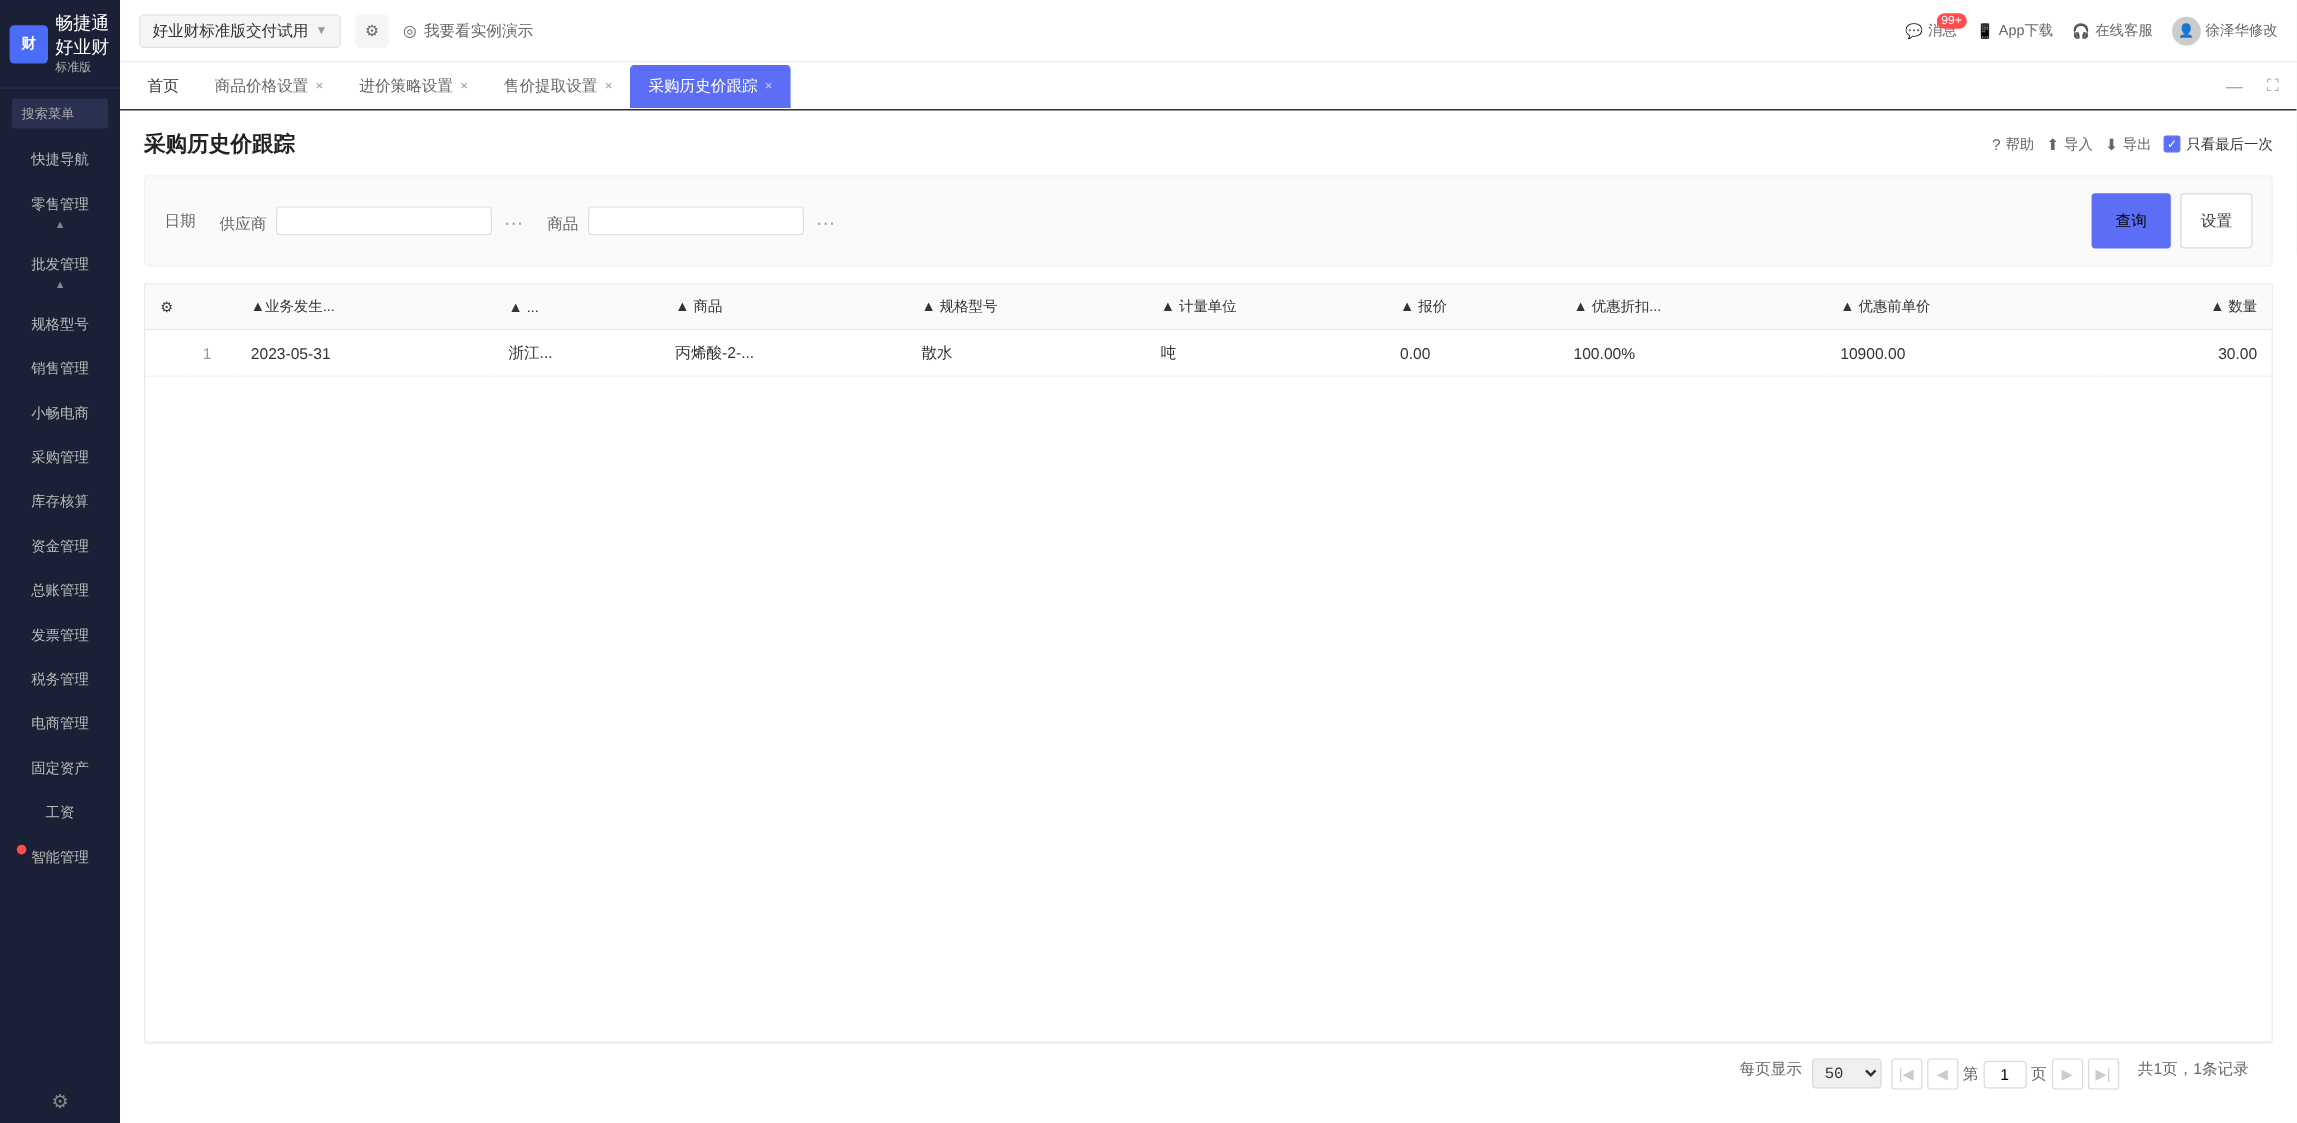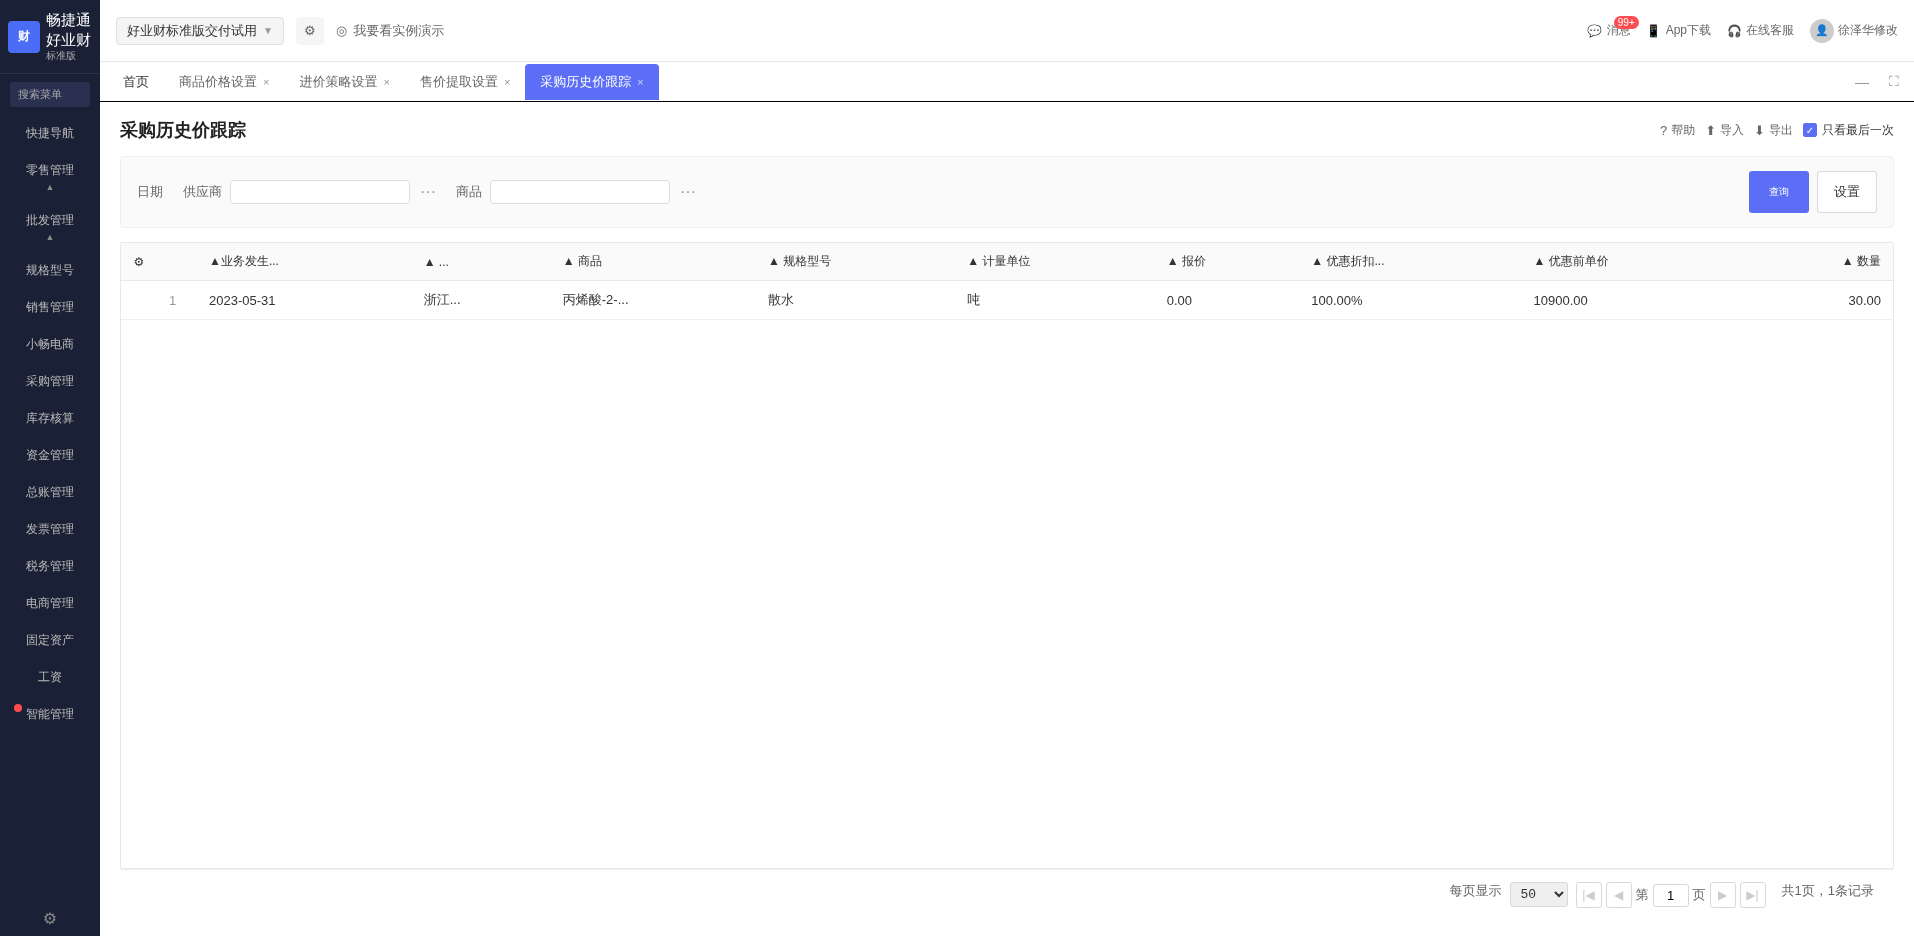--- a/index.html
+++ b/index.html
@@ -17,21 +17,21 @@
     .sidebar-nav-item.has-indicator { position: relative; }
     .sidebar-nav-item .dot { width: 6px; height: 6px; background: #ff4d4f; border-radius: 50%; position: absolute; top: 8px; left: 10px; }
     .sidebar-nav-item .arrow { font-size: 9px; color: #888; }
     .sidebar-bottom { margin-top: auto; padding: 8px; display: flex; justify-content: center; }
     .sidebar-gear { color: #888; font-size: 16px; cursor: pointer; }
 
     
     .main { flex: 1; display: flex; flex-direction: column; overflow: hidden; }
 
     
-    .topbar { height: 62px; background: #fff; border-bottom: 1px solid #e8e8e8; display: flex; align-items: center; padding: 0 16px; gap: 12px; }
+    .topbar { height: 52px; background: #fff; border-bottom: 1px solid #e8e8e8; display: flex; align-items: center; padding: 0 16px; gap: 12px; }
     .topbar-selector { display: flex; align-items: center; gap: 6px; background: #f5f5f5; border: 1px solid #e0e0e0; border-radius: 4px; padding: 4px 10px; cursor: pointer; font-size: 13px; }
     .topbar-selector .chevron { font-size: 10px; color: #999; }
     .topbar-gear { width: 28px; height: 28px; background: #f5f5f5; border-radius: 4px; display: flex; align-items: center; justify-content: center; cursor: pointer; font-size: 13px; color: #666; }
     .topbar-demo { display: flex; align-items: center; gap: 6px; color: #666; cursor: pointer; font-size: 13px; }
     .topbar-right { margin-left: auto; display: flex; align-items: center; gap: 16px; }
     .topbar-msg { display: flex; align-items: center; gap: 4px; cursor: pointer; font-size: 12px; color: #666; position: relative; }
     .topbar-badge { background: #ff4d4f; color: white; font-size: 10px; padding: 1px 4px; border-radius: 8px; position: absolute; top: -6px; right: -8px; }
     .topbar-app { display: flex; align-items: center; gap: 4px; cursor: pointer; font-size: 12px; color: #666; }
     .topbar-service { display: flex; align-items: center; gap: 4px; cursor: pointer; font-size: 12px; color: #666; }
     .topbar-user { display: flex; align-items: center; gap: 4px; cursor: pointer; font-size: 12px; color: #666; }
@@ -56,30 +56,30 @@
     .page-title { font-size: 18px; font-weight: 600; color: #222; }
     .page-actions { display: flex; align-items: center; gap: 10px; }
     .page-action-btn { display: flex; align-items: center; gap: 4px; font-size: 12px; color: #666; cursor: pointer; }
     .page-action-btn .icon { font-size: 13px; }
     .checkbox-label { display: flex; align-items: center; gap: 5px; font-size: 12px; color: #333; cursor: pointer; }
     .checkbox-box { width: 14px; height: 14px; border: 1px solid #5b6ef5; background: #5b6ef5; border-radius: 2px; display: flex; align-items: center; justify-content: center; color: white; font-size: 10px; }
 
     
     .filter-area { background: #fafafa; border: 1px solid #f0f0f0; border-radius: 4px; padding: 14px 16px; margin-bottom: 14px; }
     .filter-row { display: flex; align-items: center; gap: 20px; }
-    .filter-item { display: flex; align-items: center; gap: 8px; }
+    .filter-item { display: flex; align-items: flex-end; gap: 8px; }
     .filter-label { font-size: 13px; color: #666; white-space: nowrap; }
     .filter-date-btns { display: flex; gap: 4px; align-items: center; }
     .filter-date-btn { font-size: 12px; color: #666; cursor: pointer; padding: 2px 4px; }
     .filter-date-btn.active { background: #5b6ef5; color: white; border-radius: 10px; padding: 2px 8px; }
     .filter-date-range { font-size: 12px; color: #999; margin-top: 2px; }
     .filter-input { border: 1px solid #e0e0e0; border-radius: 3px; padding: 4px 8px; font-size: 12px; width: 180px; outline: none; }
     .filter-dots { color: #999; cursor: pointer; font-size: 16px; margin-left: 2px; }
     .filter-right { margin-left: auto; display: flex; gap: 8px; }
-    .btn-query { background: #5b6ef5; color: #ffffff; border: none; border-radius: 3px; padding: 14px 20px; font-size: 10px; cursor: pointer; }
+    .btn-query { background: #5b6ef5; color: #000000; border: none; border-radius: 3px; padding: 14px 20px; font-size: 13px; cursor: pointer; }
     .btn-setting { background: white; color: #333; border: 1px solid #d9d9d9; border-radius: 3px; padding: 5px 16px; font-size: 13px; cursor: pointer; }
 
     
     .table-container { flex: 1; overflow: auto; border: 1px solid #e8e8e8; border-radius: 2px; }
     table { width: 100%; border-collapse: collapse; font-size: 13px; }
     thead tr { background: #fafafa; }
     thead th { padding: 10px 12px; text-align: left; font-weight: 500; color: #333; border-bottom: 1px solid #e8e8e8; white-space: nowrap; font-size: 12px; }
     tbody tr { border-bottom: 1px solid #f0f0f0; }
     tbody td { padding: 10px 12px; color: #333; font-size: 13px; }
     .th-gear { width: 36px; text-align: center; }

